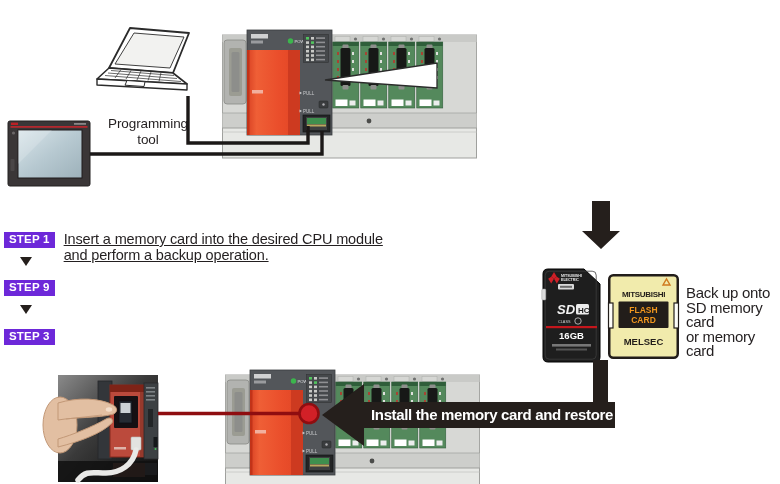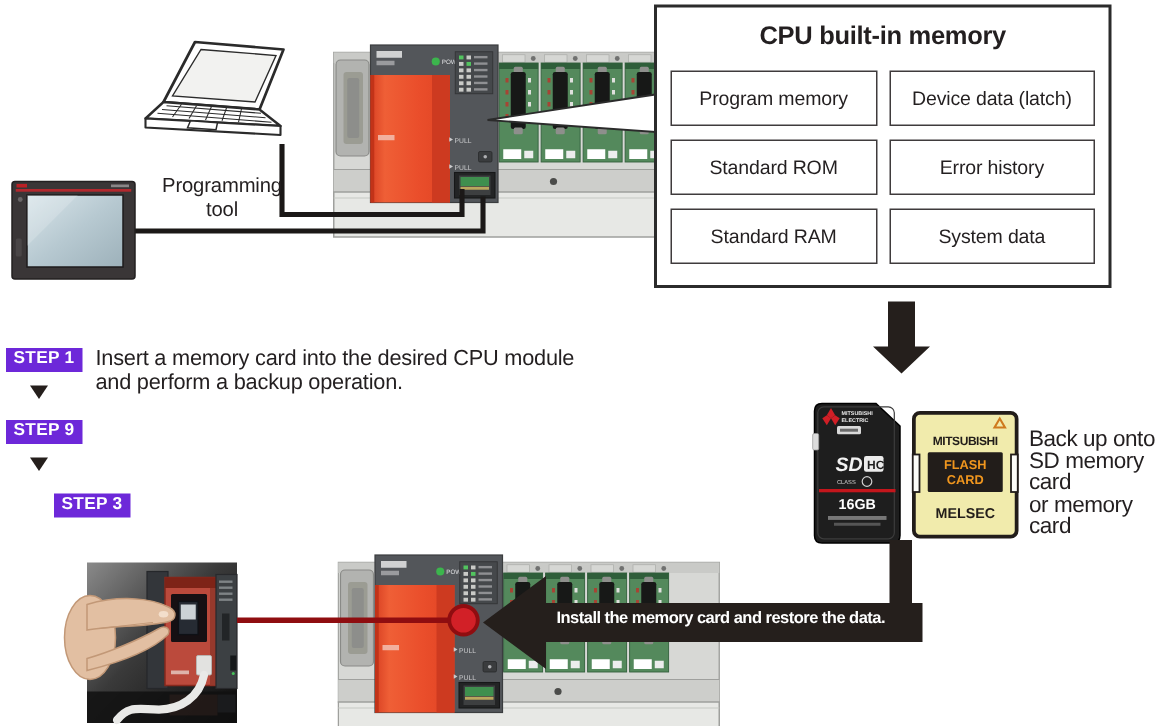--- a/index.html
+++ b/index.html
@@ -13,29 +13,29 @@
   .membox-title{margin-top:9px;text-align:center;font-size:17px;font-weight:bold;letter-spacing:-0.2px;}
   .memgrid{display:grid;grid-template-columns:1fr 1fr;column-gap:8px;row-gap:9px;
            padding:0 9px;margin-top:13px;}
   .memcell{height:35px;border:1.5px solid #3f3b3c;display:flex;align-items:center;justify-content:center;
            font-size:13px;letter-spacing:-0.1px;background:#fff;}
 
   
   .step{position:absolute;left:4px;width:450px;display:flex;align-items:flex-start;gap:9px;z-index:3;}
   .step-badge{flex:0 0 auto;background:#6d28d9;color:#fff;font-size:11.5px;font-weight:bold;
               padding:2px 5px 2.5px;letter-spacing:0.2px;line-height:1;}
-  .step-text{font-size:14.5px;line-height:16.3px;letter-spacing:-0.15px;white-space:pre-line;margin-top:-1px;}
+  .step-text{font-size:14.5px;line-height:16.3px;letter-spacing:-0.15px;white-space:pre-line;margin-top:-1px;text-decoration:underline;}
   .step-arrow{position:absolute;width:0;height:0;border-left:6.5px solid transparent;
               border-right:6.5px solid transparent;border-top:9px solid #251f1c;z-index:3;}
 
   .fig-label{position:absolute;text-align:center;font-size:13.5px;line-height:15.5px;
              white-space:pre-line;letter-spacing:-0.1px;z-index:3;}
   .backup-note{position:absolute;left:686px;top:286px;font-size:15px;line-height:14.6px;
                white-space:pre-line;letter-spacing:-0.3px;z-index:3;}
-  .banner-text{position:absolute;left:371px;top:406px;color:#fff;font-size:11px;font-weight:bold;
+  .banner-text{position:absolute;left:371px;top:406px;color:#fff;font-size:15px;font-weight:bold;
                letter-spacing:-0.35px;white-space:nowrap;z-index:3;}
 </style>
 </head>
 <body>
 
 <div class="canvas">
 
 <svg class="scene" width="780" height="484" viewBox="0 0 780 484">
   <defs>
     <linearGradient id="cpuRed" x1="0" y1="0" x2="1" y2="0">
@@ -326,46 +326,35 @@
       <path d="M8,44 C20,43 32,41 44,40" fill="none" stroke="#c29877" stroke-width="0.8"></path>
     </g>
   </g>
 
   <line x1="158" y1="413.5" x2="301" y2="413.5" stroke="#8f0d10" stroke-width="3.6"></line>
   <circle cx="309" cy="413.5" r="9.5" fill="#d22027" stroke="#8f0d10" stroke-width="2.6"></circle>
 
   <polygon points="322,415 364,384 364,402 615,402 615,428 364,428 364,446" fill="#251f1c"></polygon>
 </svg>
 
-<div class="membox">
-  <div class="membox-title">CPU built-in memory</div>
-  <div class="memgrid">
-    <div class="memcell">Program memory</div>
-    <div class="memcell">Device data (latch)</div>
-    <div class="memcell">Standard ROM</div>
-    <div class="memcell">Error history</div>
-    <div class="memcell">Standard RAM</div>
-    <div class="memcell">System data</div>
-  </div>
-</div>
 
 <div class="fig-label" style="left:100px;top:116px;width:96px;">Programming
 tool</div>
 
 <div class="step" style="top:232px;">
   <span class="step-badge">STEP 1</span>
   <span class="step-text">Insert a memory card into the desired CPU module
 and perform a backup operation.</span>
 </div>
 <div class="step-arrow" style="left:20px;top:257px;"></div>
 <div class="step" style="top:280px;">
   <span class="step-badge">STEP 9</span>
 </div>
 <div class="step-arrow" style="left:20px;top:305px;"></div>
-<div class="step" style="top:329px;margin-left:32px;">
+<div class="step" style="top:329px;">
   <span class="step-badge">STEP 3</span>
 </div>
 
 <div class="backup-note">Back up onto
 SD memory card
 or memory card</div>
 
 <div class="banner-text">Install the memory card and restore the data.</div>
 
 </div>

